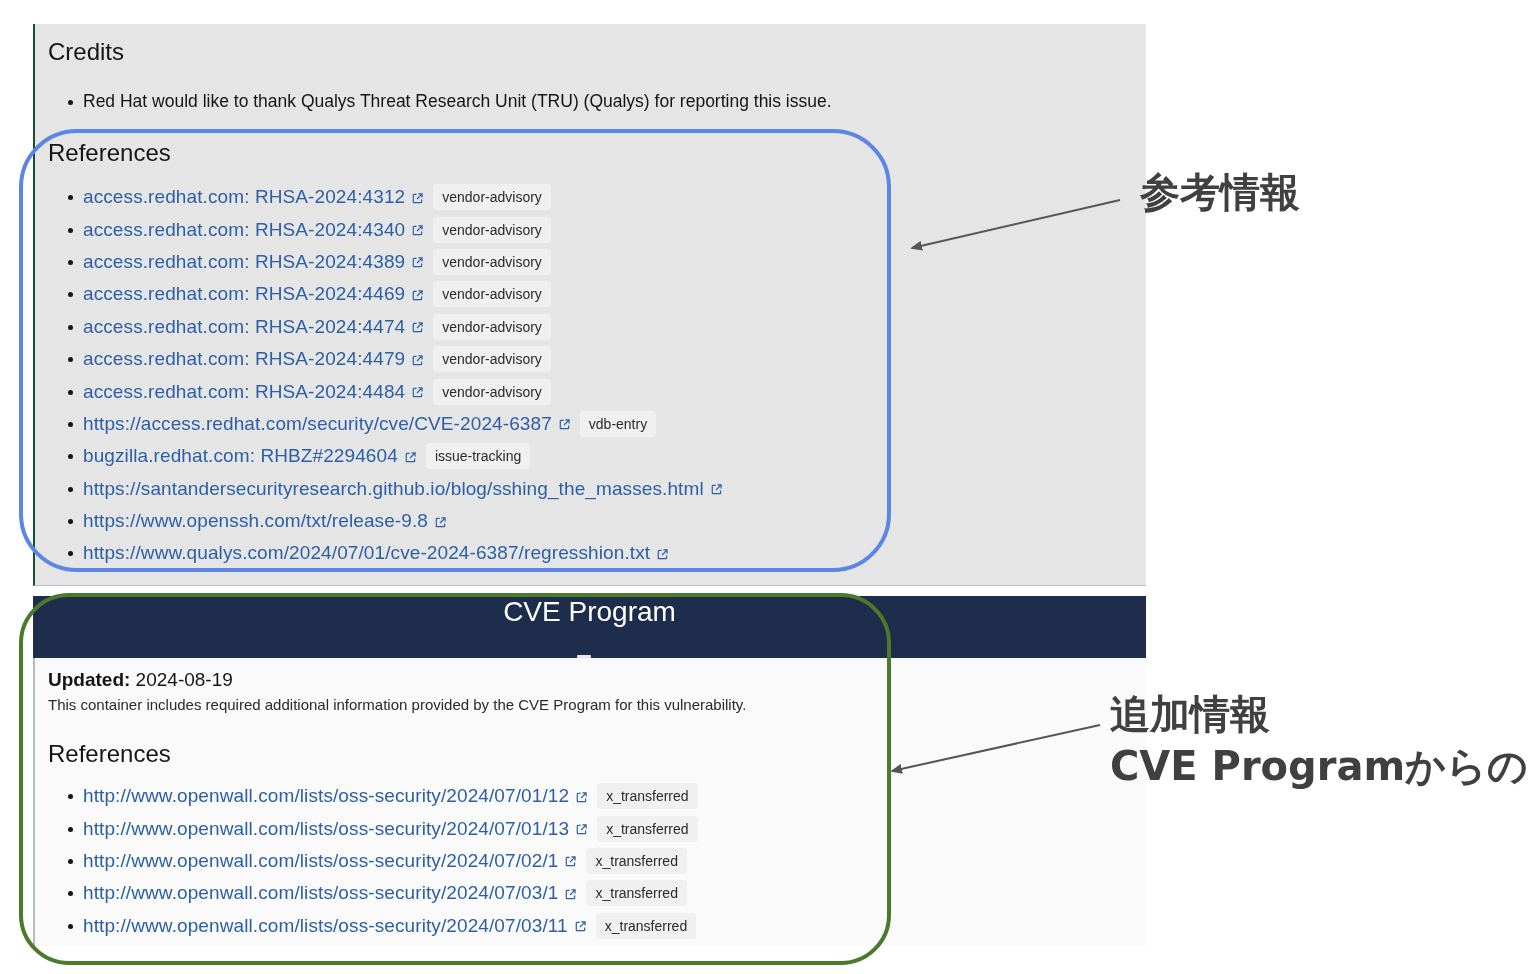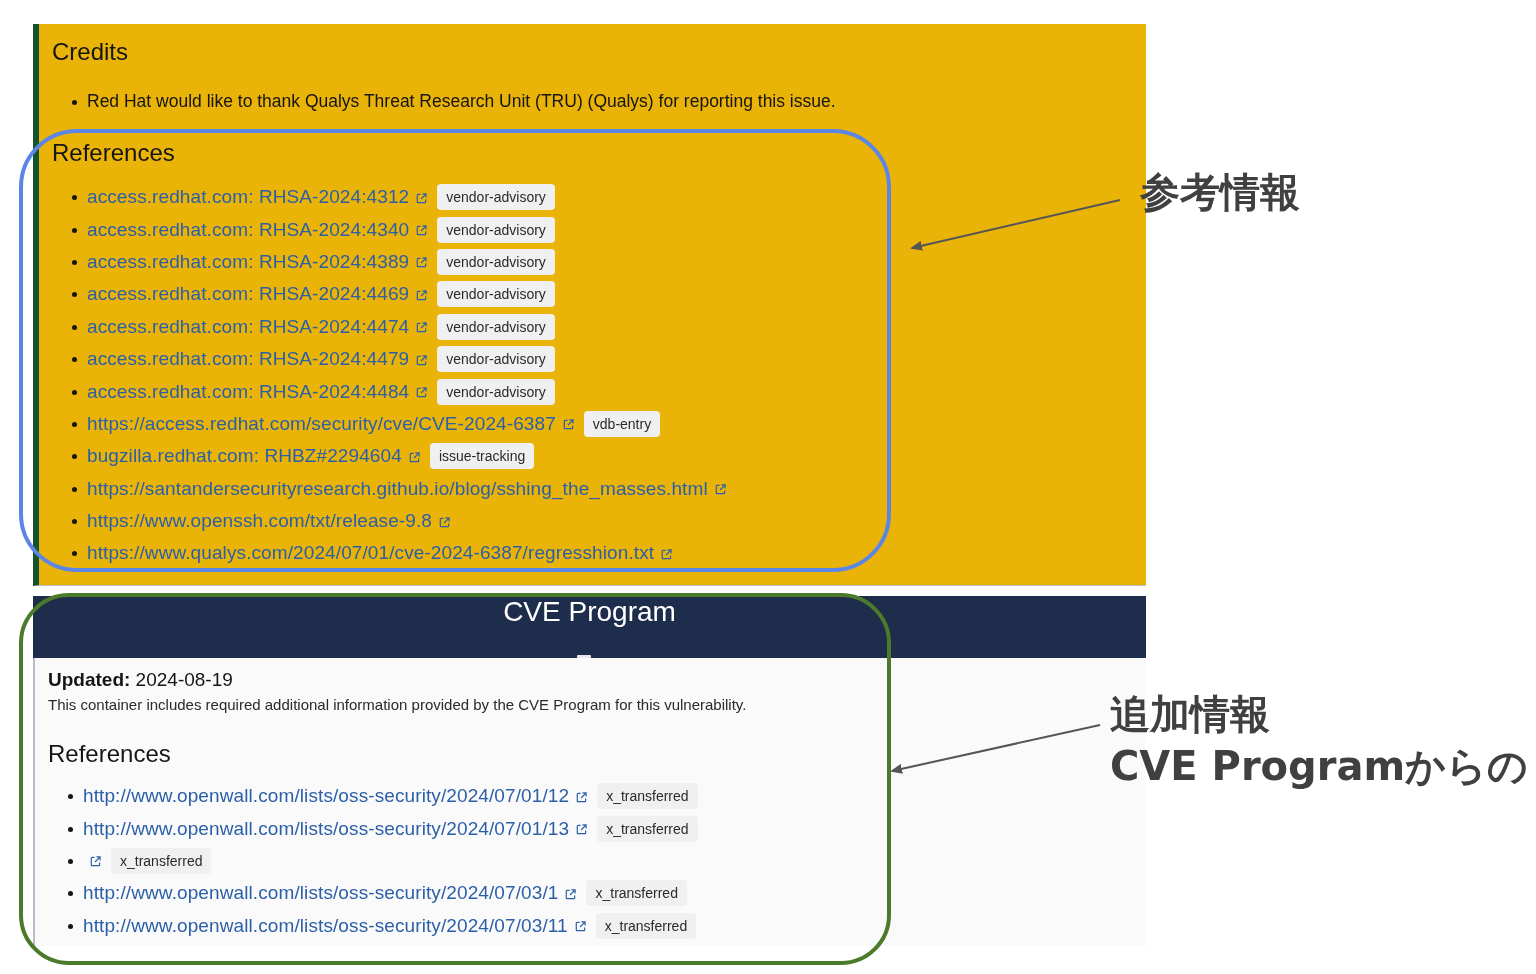--- a/index.html
+++ b/index.html
@@ -8,22 +8,22 @@
       background: #ffffff;
       font-family: "Liberation Sans", "DejaVu Sans", sans-serif;
       color: #151515;
       position: relative;
     }
     .page {
       position: absolute; left: 33px; top: 24px; width: 1113px; height: 922px;
     }
     .panel-top {
       position: absolute; left: 0; top: 0; width: 1113px; height: 562px;
-      background: #eab308;
-      border-left: 6px solid #14532d;
+      background: #e5e5e5;
+      border-left: 2px solid #14532d;
       border-bottom: 1px solid #b8bbc8;
     }
     .section-heading {
       position: absolute; font-size: 24px; font-weight: normal; color: #151515;
     }
     .credits-heading { left: 13px; top: 14px; }
     .credits-list { position: absolute; left: 48px; top: 67px; font-size: 17.5px; color: #151515; }
     .bullet-item { position: relative; list-style: none; white-space: nowrap; }
     .bullet-item::before {
       content: ""; position: absolute; left: -15px; top: 50%;
@@ -252,20 +252,21 @@
           <a class="ref-link">http://www.openwall.com/lists/oss-security/2024/07/01/13</a>
           <span class="ext-icon">
             <svg viewBox="0 0 12 12">
               <path d="M5 1.5H2.2a.8.8 0 0 0-.8.8v7.5a.8.8 0 0 0 .8.8h7.5a.8.8 0 0 0 .8-.8V7" fill="none" stroke="#2b5fa8" stroke-width="1.3"></path>
               <path d="M7 1h4v4M11 1L5.5 6.5" fill="none" stroke="#2b5fa8" stroke-width="1.3"></path>
             </svg>
           </span>
           <span class="tag">x_transferred</span>
         </li>
         <li class="ref-row">
+          <a class="ref-link">http://www.openwall.com/lists/oss-security/2024/07/02/1</a>
           <span class="ext-icon">
             <svg viewBox="0 0 12 12">
               <path d="M5 1.5H2.2a.8.8 0 0 0-.8.8v7.5a.8.8 0 0 0 .8.8h7.5a.8.8 0 0 0 .8-.8V7" fill="none" stroke="#2b5fa8" stroke-width="1.3"></path>
               <path d="M7 1h4v4M11 1L5.5 6.5" fill="none" stroke="#2b5fa8" stroke-width="1.3"></path>
             </svg>
           </span>
           <span class="tag">x_transferred</span>
         </li>
         <li class="ref-row">
           <a class="ref-link">http://www.openwall.com/lists/oss-security/2024/07/03/1</a>

